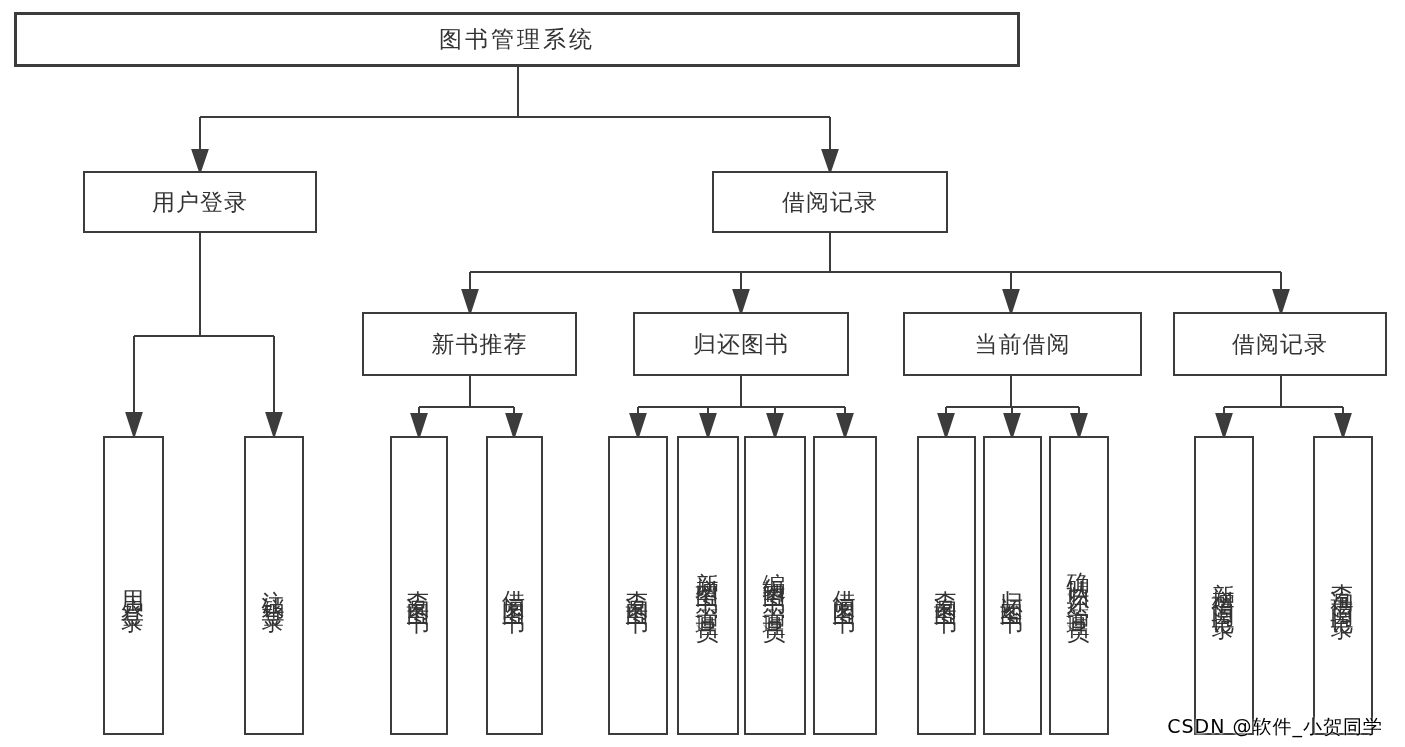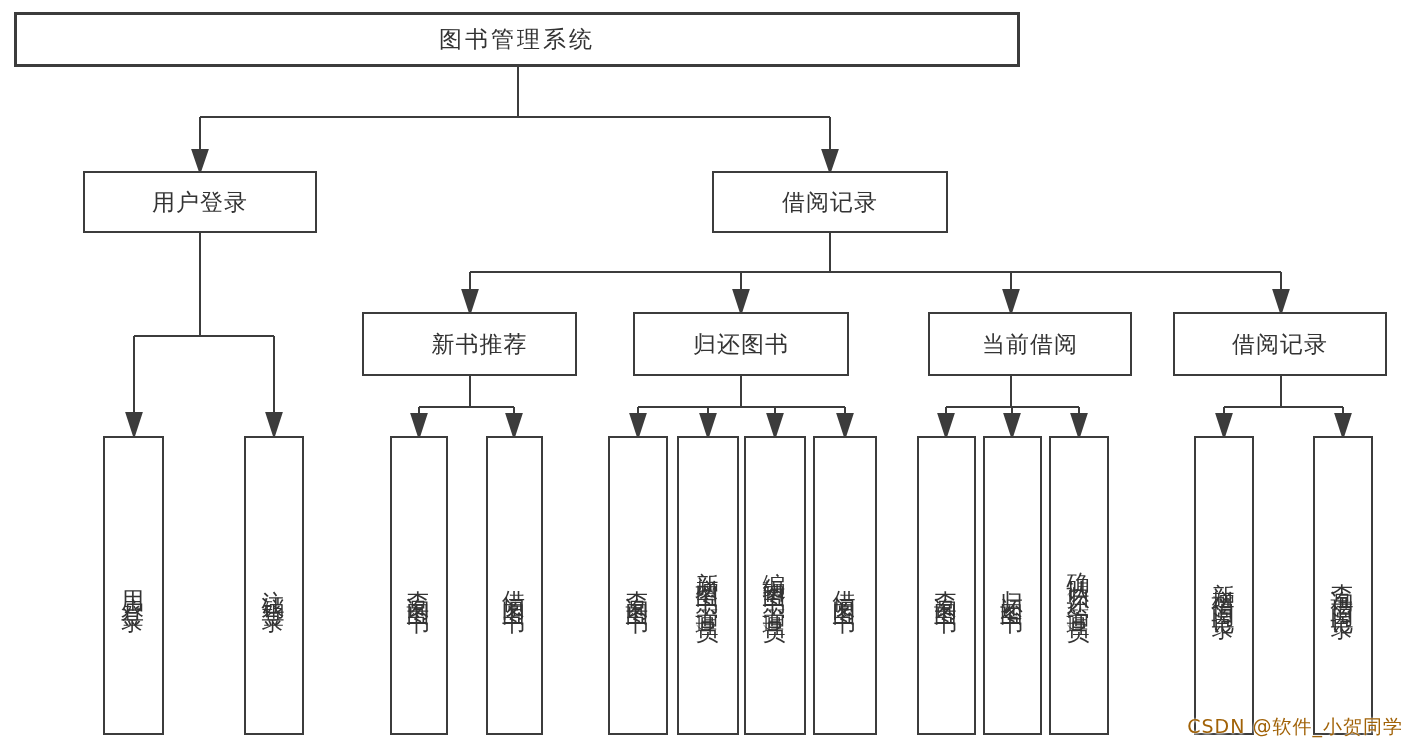--- a/index.html
+++ b/index.html
@@ -33,26 +33,26 @@
   .node.h.root { letter-spacing: 3px; }
   .node.v {
     writing-mode: vertical-rl;
     text-orientation: mixed;
     font-size: 23px;
     letter-spacing: 7px;
   }
   .node span { white-space: nowrap; }
   #watermark {
     position: absolute;
-    right: 2px;
+    right: 22px;
     top: 714px;
     z-index: 3;
     font-size: 19px;
     letter-spacing: 1px;
-    color: #a16207;
+    color: #000000;
     text-shadow: 0 0 2px #ffffff, 0 1px 3px rgba(255,255,255,0.95);
     white-space: nowrap;
   }
 </style>
 </head>
 <body>
 
 <div id="canvas">
 
   <svg id="wires" viewBox="0 0 1405 747" xmlns="http://www.w3.org/2000/svg">
@@ -115,21 +115,21 @@
   <div class="node h" style="left:712px; top:171px; width:236px; height:62px;">
     <span>借阅记录</span>
   </div>
 
   <div class="node h" style="left:362px; top:312px; width:215px; height:64px;padding-left:20px;">
     <span>新书推荐</span>
   </div>
   <div class="node h" style="left:633px; top:312px; width:216px; height:64px;">
     <span>归还图书</span>
   </div>
-  <div class="node h" style="left:903px; top:312px; width:204px; height:64px;margin-left:25px;">
+  <div class="node h" style="left:903px; top:312px; width:239px; height:64px;">
     <span>当前借阅</span>
   </div>
   <div class="node h" style="left:1173px; top:312px; width:214px; height:64px;">
     <span>借阅记录</span>
   </div>
 
   <div class="node v" style="left:103px; top:436px; width:61px; height:299px;">
     <span>用户登录</span>
   </div>
   <div class="node v" style="left:244px; top:436px; width:60px; height:299px;">

